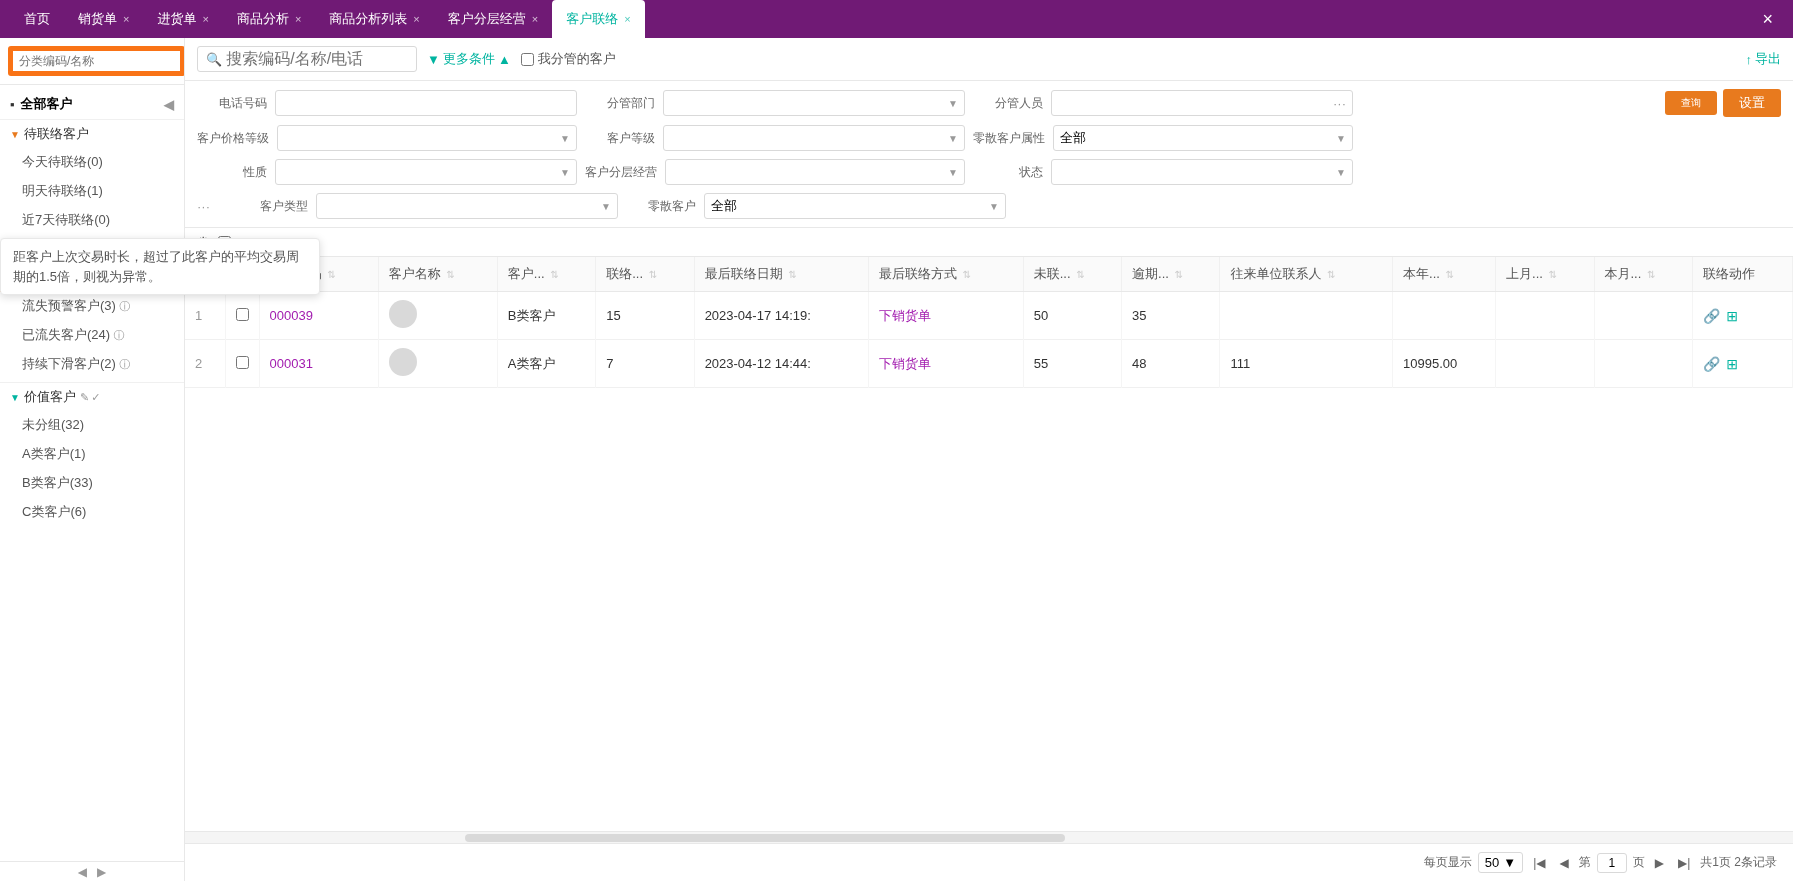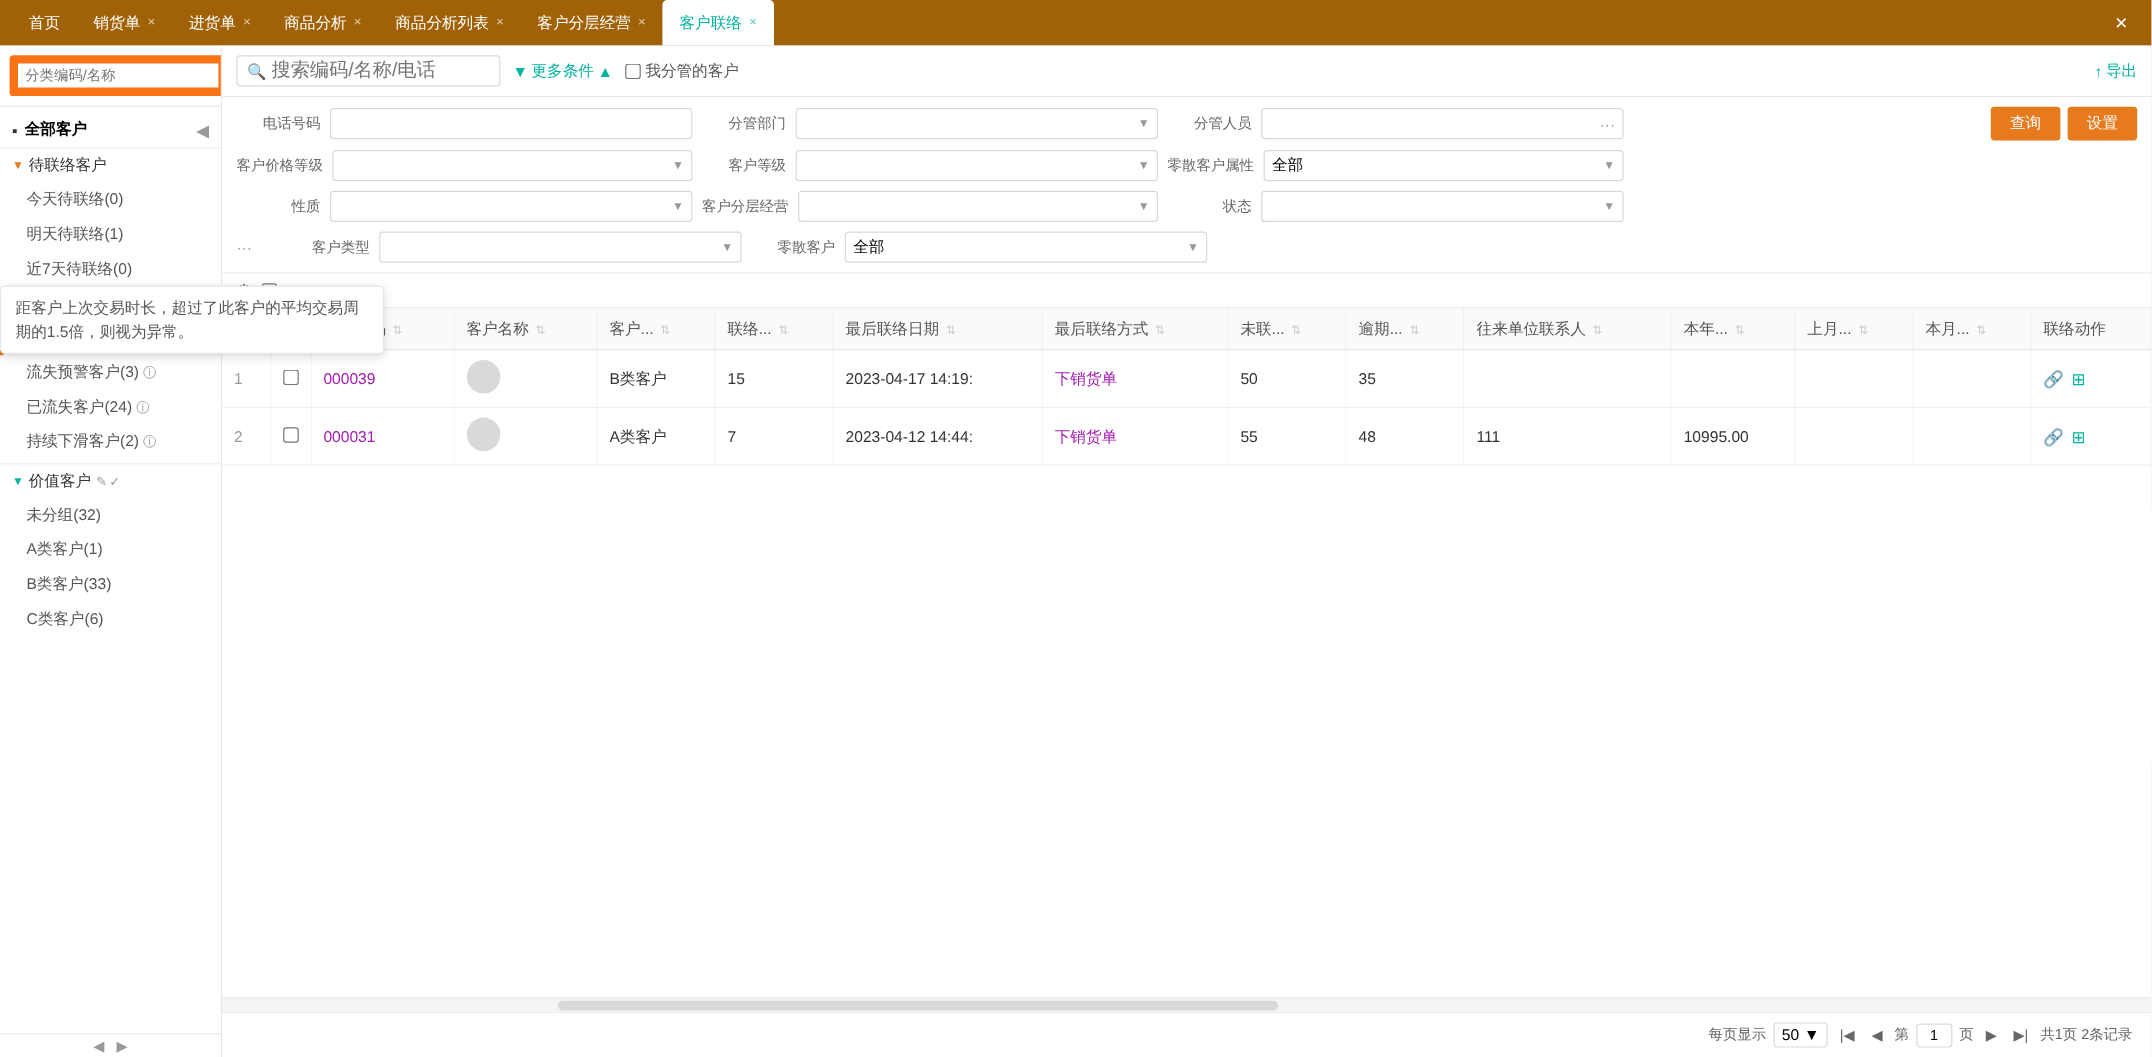--- a/index.html
+++ b/index.html
@@ -1,20 +1,20 @@
 <!DOCTYPE html>
 <html><head>
   <meta charset="utf-8">
   <style>
     * { box-sizing: border-box; margin: 0; padding: 0; font-family: 'Microsoft YaHei', Arial, sans-serif; font-size: 13px; }
     body { background: #f0f2f5; width: 1793px; height: 881px; overflow: hidden; }
 
     
     .top-nav {
-      display: flex; align-items: center; background: #a16207; height: 38px; padding: 0 10px;
+      display: flex; align-items: center; background: #701a75; height: 38px; padding: 0 10px;
       color: white; gap: 0;
     }
     .top-nav .nav-item {
       padding: 0 14px; height: 38px; display: flex; align-items: center; cursor: pointer;
       white-space: nowrap; color: white; font-size: 13px; position: relative;
     }
     .top-nav .nav-item.active {
       background: #fff; color: #00b4a0; border-radius: 4px 4px 0 0;
     }
     .top-nav .nav-item .close-x {
@@ -28,21 +28,21 @@
 
     
     .sidebar {
       width: 185px; background: white; border-right: 1px solid #e8e8e8;
       display: flex; flex-direction: column; overflow: hidden; flex-shrink: 0;
     }
     .sidebar-search {
       display: flex; align-items: center; padding: 8px; border-bottom: 1px solid #e8e8e8; gap: 4px;
     }
     .sidebar-search input {
-      flex: 1; border: 7px solid #f97316; border-radius: 3px; padding: 3px 6px; font-size: 12px; outline: none;
+      flex: 1; border: 5px solid #f97316; border-radius: 3px; padding: 3px 6px; font-size: 12px; outline: none;
     }
     .sidebar-search .search-icon { color: #999; font-size: 13px; cursor: pointer; }
 
     .sidebar-content { flex: 1; overflow-y: auto; padding: 4px 0; }
     .sidebar-all-customers {
       display: flex; align-items: center; padding: 6px 10px; font-weight: bold; font-size: 13px;
       border-bottom: 1px solid #f0f0f0; cursor: pointer;
     }
     .sidebar-all-customers .expand-icon { margin-right: 6px; color: #333; }
     .sidebar-all-customers .collapse-icon { margin-left: auto; color: #999; cursor: pointer; }
@@ -104,21 +104,21 @@
     }
     .filter-select .arrow { color: #999; font-size: 10px; }
     .filter-input {
       flex: 1; border: 1px solid #d9d9d9; border-radius: 3px; padding: 3px 8px; font-size: 12px; outline: none; min-height: 26px;
     }
     .filter-dots { color: #999; cursor: pointer; margin-left: 4px; }
 
     .filter-actions { display: flex; gap: 6px; align-items: center; margin-left: auto; }
     .btn-query {
       background: #e87a1e; color: white; border: none; border-radius: 3px; padding: 5px 16px;
-      cursor: pointer; font-size: 13px;
+      cursor: pointer; font-size: 10px;
     }
     .btn-settings {
       background: #e87a1e; color: white; border: none; border-radius: 3px; padding: 5px 16px;
       cursor: pointer; font-size: 13px;
     }
 
     
     .table-area { flex: 1; overflow: hidden; background: white; display: flex; flex-direction: column; }
     .table-toolbar {
       display: flex; align-items: center; padding: 6px 12px; border-bottom: 1px solid #e8e8e8; gap: 8px;

